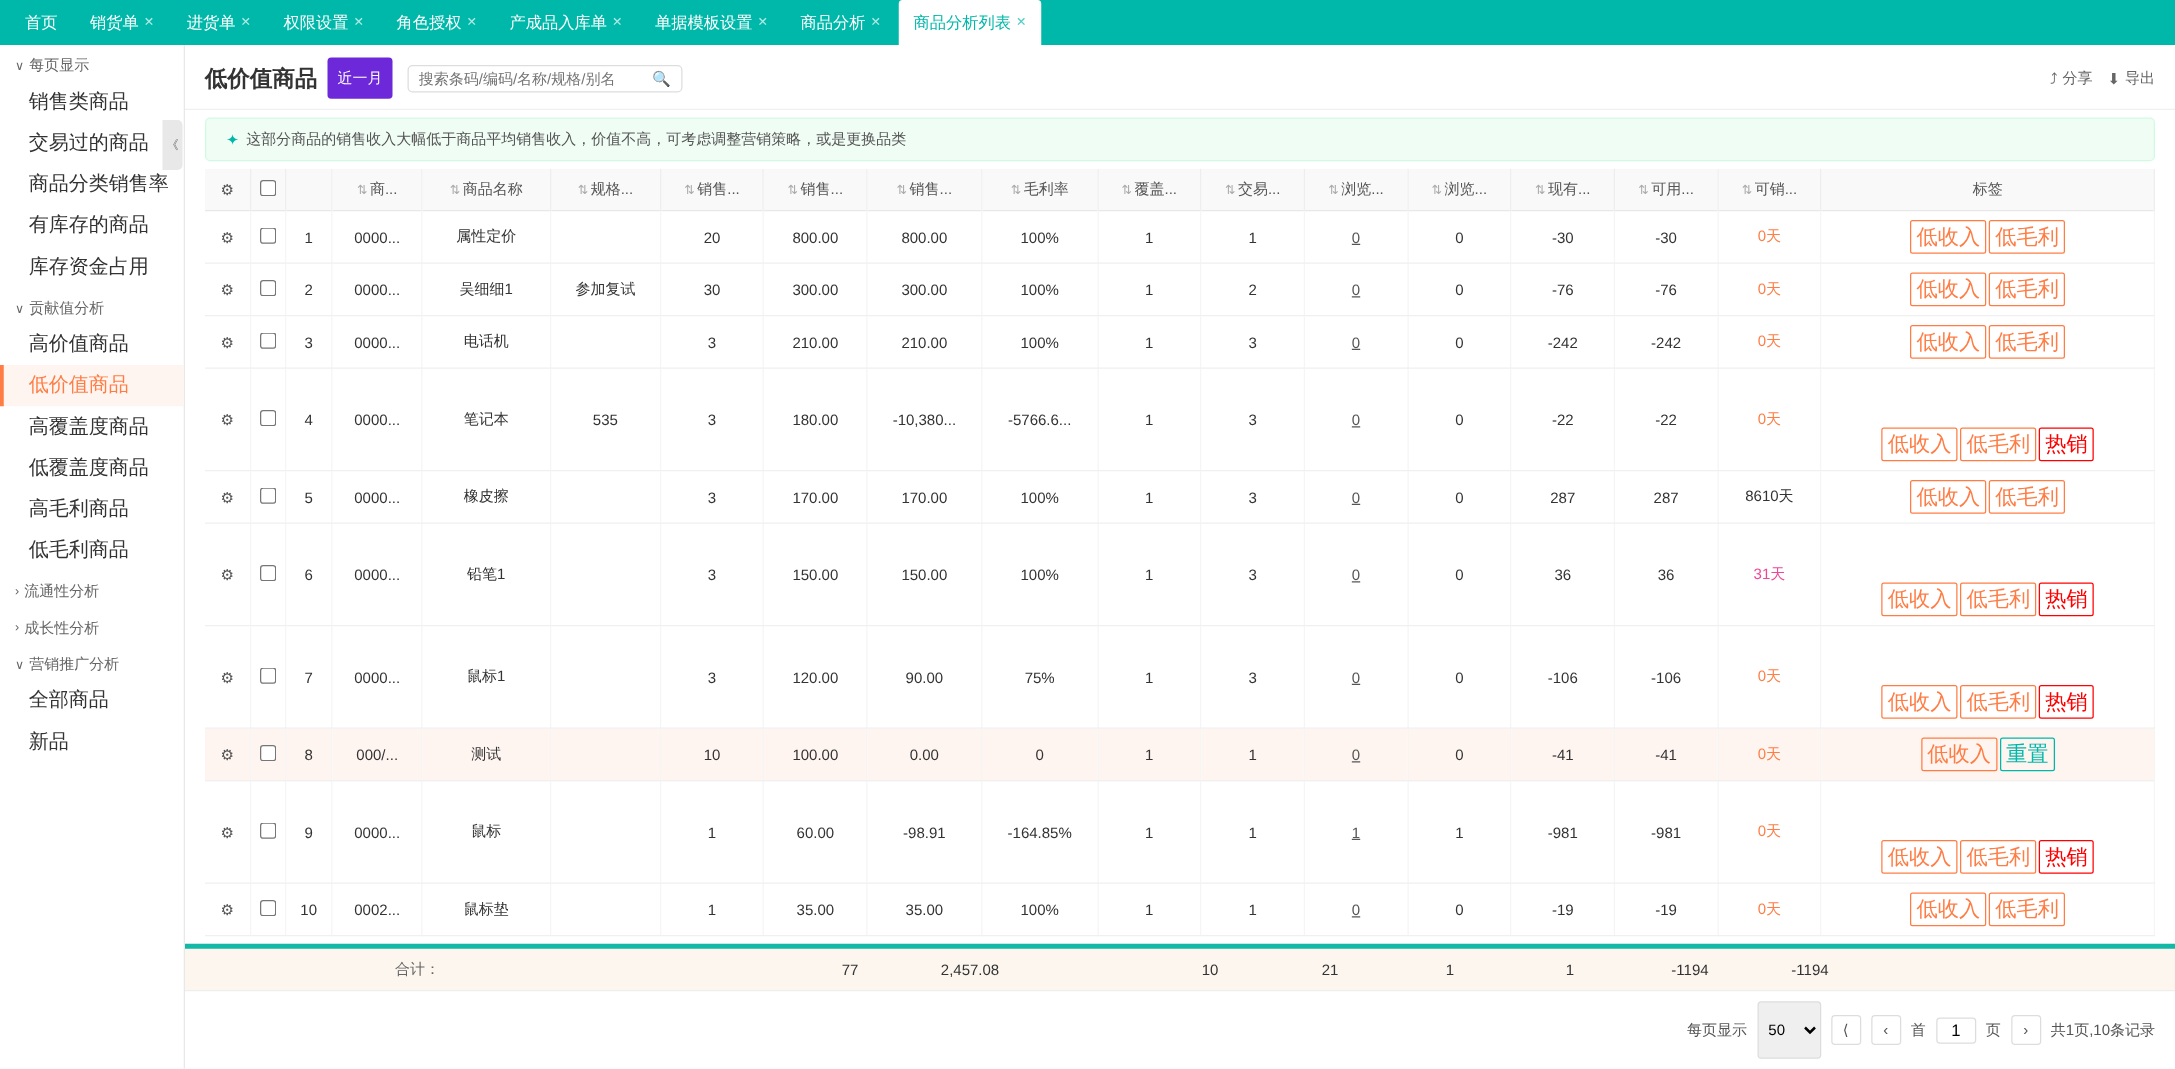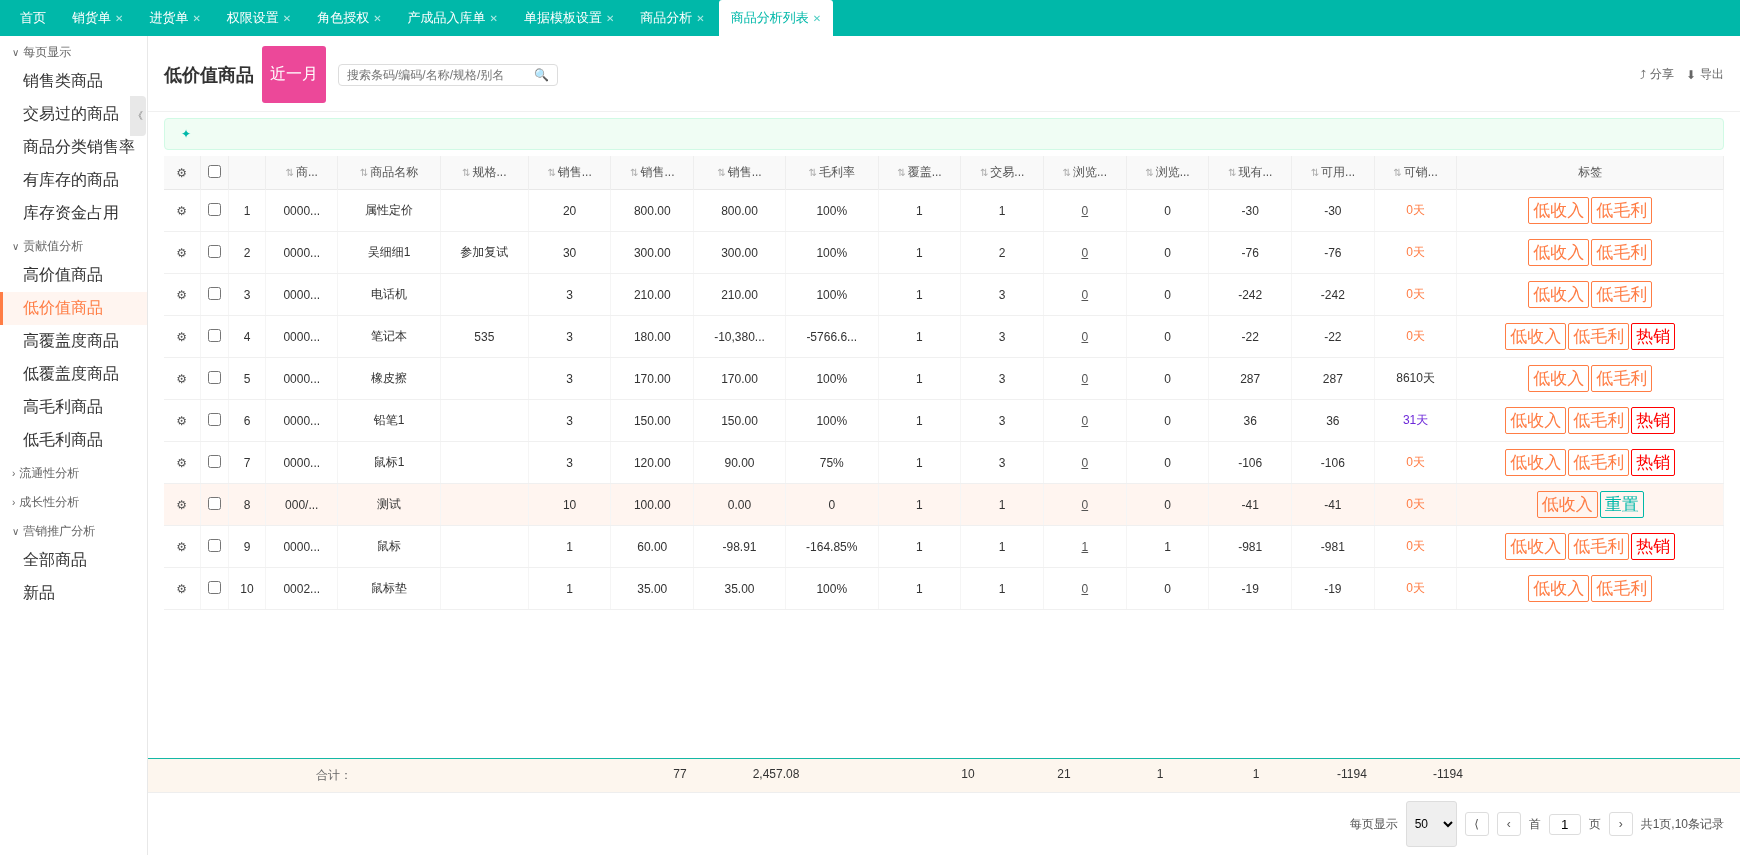--- a/index.html
+++ b/index.html
@@ -82,25 +82,25 @@
       align-items: center;
       gap: 8px;
       border-bottom: 1px solid #f0f0f0;
     }
     .page-title {
       font-size: 18px;
       font-weight: bold;
       color: #333;
     }
     .filter-tag {
-      background: #ec4899;
+      background: #6d28d9;
       color: #fff;
-      padding: 18px 8px;
+      padding: 8px 8px;
       border-radius: 3px;
-      font-size: 16px;
+      font-size: 12px;
       cursor: pointer;
     }
     .search-box {
       display: flex;
       align-items: center;
       border: 1px solid #ddd;
       border-radius: 4px;
       padding: 3px 8px;
       gap: 4px;
       width: 220px;
@@ -186,34 +186,34 @@
 
     .tag {
       display: inline-block;
       border: 1px solid;
       padding: 1px 4px;
       border-radius: 2px;
       font-size: 17px;
       margin: 0 1px;
     }
     .tag-orange { color: #ff7d45; border-color: #ff7d45; }
-    .tag-red { color: #f00; border-color: #f00; }
+    .tag-red { color: #f00; border-color: #f00; margin-top: 40px; }
     .tag-green { color: #00b8a9; border-color: #00b8a9; }
     td a { color: #555; text-decoration: underline; }
 
     
     .settings-cell { cursor: pointer; color: #555; }
 
     
     .table-footer {
-      border-top: 1px solid #14b8a6;
+      border-top: 4px solid #14b8a6;
       padding: 8px 16px;
       background: #fdf6ee;
       display: flex;
-      align-items: flex-start;
+      align-items: center;
       gap: 0;
     }
     .footer-label {
       width: 200px;
       font-size: 12px;
       color: #666;
       text-align: right;
       padding-right: 12px;
     }
     .footer-values {
@@ -410,20 +410,21 @@
         </div>
         <div class="action-btn">
           <span>⬇</span>
           <span>导出</span>
         </div>
       </div>
     </div>
 
     <div class="info-banner">
       <span class="info-icon">✦</span>
+      <span>这部分商品的销售收入大幅低于商品平均销售收入，价值不高，可考虑调整营销策略，或是更换品类</span>
     </div>
 
     <div class="table-container">
       <table>
         <thead>
           <tr>
             <th style="width:36px">
               <span class="col-label">⚙</span>
             </th>
             <th style="width:28px">
@@ -633,21 +634,21 @@
     <td>3</td>
     <td>150.00</td>
     <td>150.00</td>
     <td>100%</td>
     <td>1</td>
     <td>3</td>
     <td><a href="#">0</a></td>
     <td>0</td>
     <td>36</td>
     <td>36</td>
-    <td style="color:#6d28d9">31天</td>
+    <td style="color:#ec4899">31天</td>
     <td><span class="tag tag-orange">低收入</span><span class="tag tag-orange">低毛利</span><span class="tag tag-red">热销</span></td>
   </tr>
             <tr>
     <td class="settings-cell">⚙</td>
     <td><input type="checkbox" style=""></td>
     <td>7</td>
     <td>0000...</td>
     <td>鼠标1</td>
     <td></td>
     <td>3</td>

